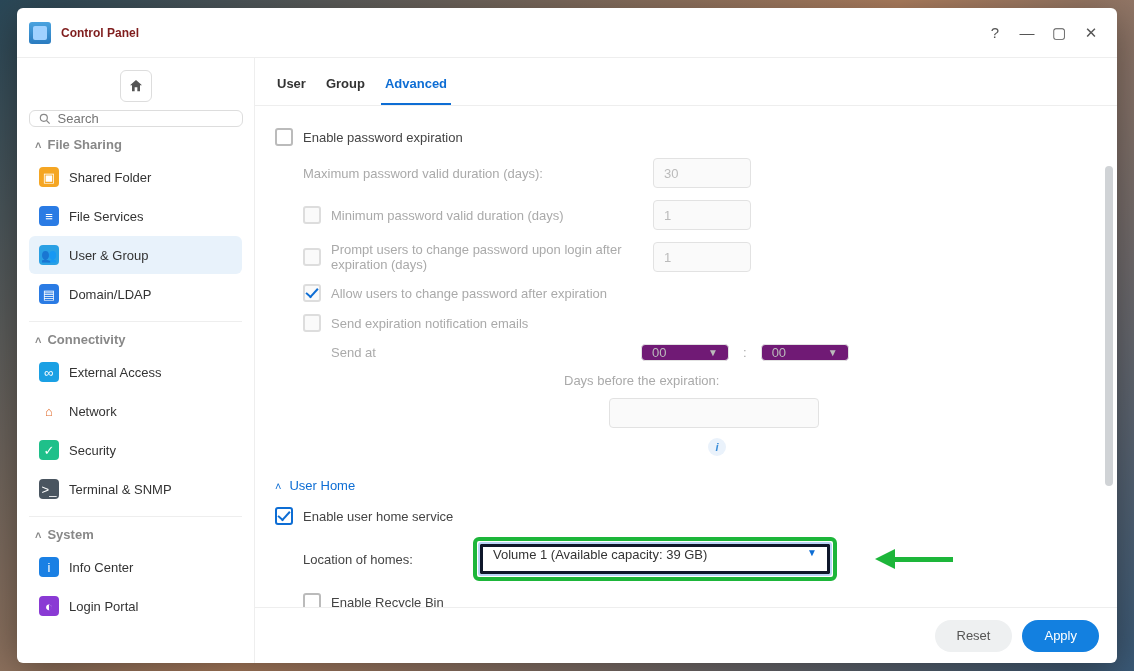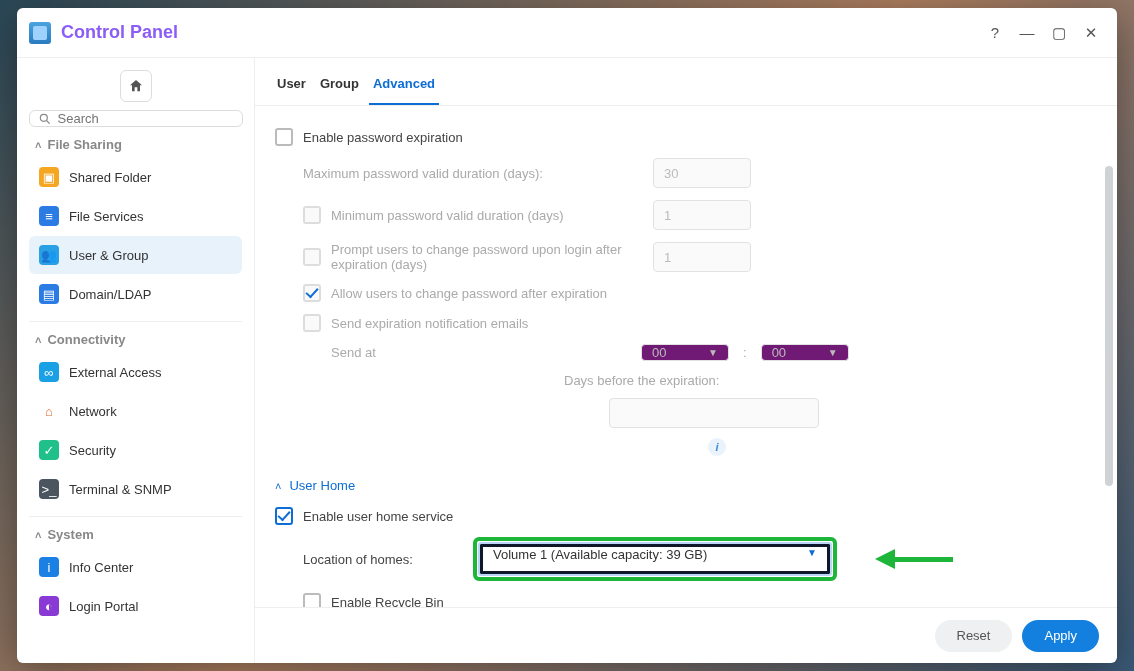--- a/index.html
+++ b/index.html
@@ -2,37 +2,37 @@
 <html><head>
 <meta charset="utf-8">
 <style>
   * { box-sizing: border-box; margin: 0; padding: 0; }
   html, body { height: 100%; font-family: -apple-system, "Helvetica Neue", Arial, sans-serif; font-size: 13px; color: #2c2c2c; }
   body { background: linear-gradient(135deg,#2a4858,#b08060,#3a5a78); display:flex; align-items:flex-start; justify-content:center; padding:8px 0;}
   .window { width: 1100px; height: 655px; background: #fff; border-radius: 6px; box-shadow: 0 8px 40px rgba(0,0,0,.4); display:flex; flex-direction:column; overflow:hidden;}
   .titlebar { height:50px; display:flex; align-items:center; padding:0 12px; border-bottom:1px solid #eee;}
   .titlebar .title-icon { width:22px; height:22px; background:linear-gradient(#4aa3df,#2a7bbf); border-radius:3px; margin-right:10px; position:relative;}
   .titlebar .title-icon:before{content:"";position:absolute;left:4px;top:4px;width:14px;height:14px;background:#9fd1ff;border-radius:2px;}
-  .app-title{font-weight:600;font-size:18px;color:#8b5cf6;}
+  .app-title{font-weight:600;font-size:12px;color:#7f1d1d;}
   .titlebar .spacer{flex:1;}
   .tbtn{width:28px;height:28px;display:flex;align-items:center;justify-content:center;color:#555;font-size:15px;margin-left:4px;}
   .body{flex:1;display:flex;overflow:hidden;}
   .sidebar{width:238px;border-right:1px solid #eee;padding:12px 12px 0 12px;overflow:auto;}
   .sidebar-row{display:flex;align-items:center;gap:8px;margin-bottom:10px;flex-direction:column;}
   .home-btn{width:32px;height:32px;border:1px solid #ddd;border-radius:6px;display:flex;align-items:center;justify-content:center;color:#444;}
   .search{flex:1;display:flex;align-items:center;gap:6px;border:1px solid #ddd;border-radius:6px;height:32px;padding:0 8px;color:#999;}
   .search input{border:none;outline:none;flex:1;font-size:13px;color:#444;}
   .section-head{display:flex;align-items:center;gap:6px;color:#888;font-weight:600;margin:10px 6px 6px;}
   .section-head .chev{font-size:11px;}
   .nav-item{display:flex;align-items:center;gap:10px;padding:9px 10px;border-radius:6px;color:#333;margin:1px 0;}
   .nav-item.active{background:#e8f2fb;}
   .ni-icon{width:20px;height:20px;display:flex;align-items:center;justify-content:center;border-radius:4px;font-size:13px;color:#fff;}
   .hr{height:1px;background:#eee;margin:8px 0;}
   .main{flex:1;display:flex;flex-direction:column;position:relative;}
-  .tabs{display:flex;gap:6px;padding:12px 18px 0 18px;border-bottom:1px solid #eee;}
+  .tabs{display:flex;gap:12px;padding:12px 18px 0 18px;border-bottom:1px solid #eee;}
   .tab{padding:6px 4px 12px;font-weight:600;color:#333;border-bottom:2px solid transparent;}
   .tab.active{color:#0d6dd4;border-bottom-color:#0d6dd4;}
   .content{flex:1;overflow:auto;padding:16px 20px 0 20px;position:relative;}
   .content::after{content:"";position:absolute;right:4px;top:60px;width:8px;height:320px;background:#d0d3d6;border-radius:4px;}
   .frow{display:flex;align-items:center;gap:10px;padding:6px 0;}
   .indent{padding-left:28px;}
   .chk{width:18px;height:18px;border:2px solid #bbb;border-radius:3px;display:inline-flex;align-items:center;justify-content:center;background:#fff;flex:0 0 18px;}
   .chk.checked{border-color:#0d6dd4;}
   .chk.checked:after{content:"";width:10px;height:5px;border:2px solid #0d6dd4;border-top:none;border-right:none;transform:rotate(-48deg);margin-bottom:3px;}
   .chk.disabled{border-color:#ddd;background:#fafafa;}

